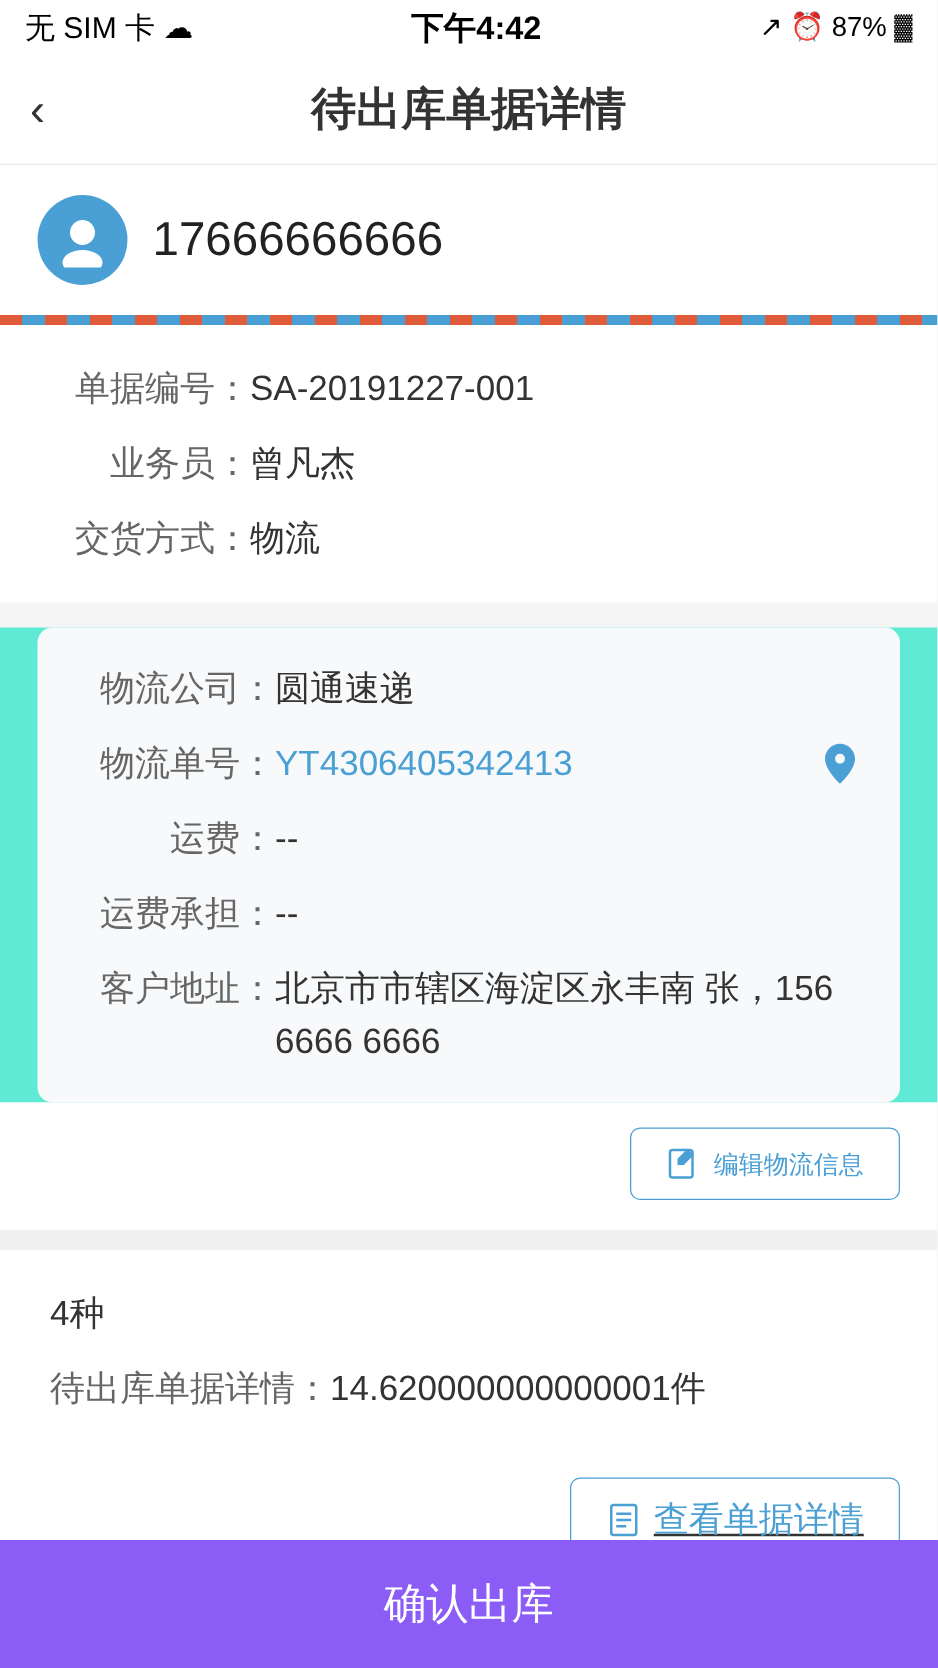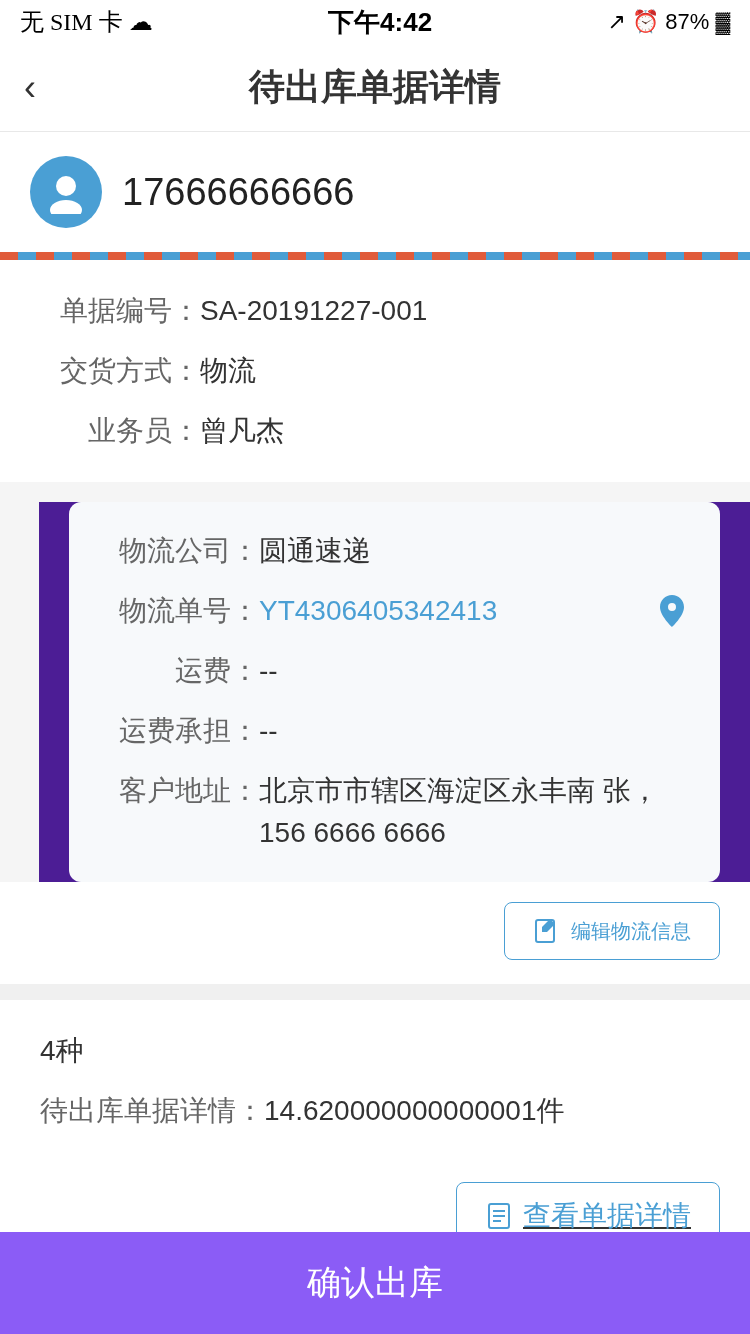--- a/index.html
+++ b/index.html
@@ -20,21 +20,21 @@
       height: 44px;
       background: #fff;
       display: flex;
       align-items: center;
       justify-content: space-between;
       padding: 0 20px;
       font-size: 24px;
       color: #000;
       font-weight: 500;
     }
-    .status-left { display: flex; align-items: flex-start; gap: 8px; font-family: Liberation Serif, serif; }
+    .status-left { display: flex; align-items: flex-start; gap: 8px; }
     .status-center { font-weight: 600; font-size: 26px; }
     .status-right { display: flex; align-items: center; gap: 6px; font-size: 22px; }
 
     
     .nav-bar {
       width: 750px;
       height: 88px;
       background: #fff;
       display: flex;
       align-items: center;
@@ -257,30 +257,30 @@
   </div>
 
   <div class="dashed-divider"></div>
 
   <div class="section">
     <div class="info-row">
       <span class="info-label">单据编号：</span>
       <span class="info-value">SA-20191227-001</span>
     </div>
     <div class="info-row">
+      <span class="info-label">业务员：</span>
+      <span class="info-value">曾凡杰</span>
+    </div>
+    <div class="info-row">
       <span class="info-label">交货方式：</span>
       <span class="info-value">物流</span>
     </div>
-    <div class="info-row">
-      <span class="info-label">业务员：</span>
-      <span class="info-value">曾凡杰</span>
-    </div>
-  </div>
-
-  <div style="background:#4c1d95; padding: 0 30px 0 30px; margin-top: 0; margin-left: 39px;">
+  </div>
+
+  <div style="background:#5eead4; padding: 0 30px 0 30px; margin-top: 0;">
     <div class="logistics-card">
       <div class="info-row">
         <span class="info-label">物流公司：</span>
         <span class="info-value">圆通速递</span>
       </div>
       <div class="info-row tracking-row">
         <span class="info-label">物流单号：</span>
         <span class="info-value blue">YT4306405342413</span>
         <svg class="location-icon" viewBox="0 0 36 36" fill="#4a9fd4">
           <path d="M18 2C11.4 2 6 7.4 6 14c0 9 12 20 12 20s12-11 12-20C30 7.4 24.6 2 18 2zm0 16a4 4 0 1 1 0-8 4 4 0 0 1 0 8z"></path>

